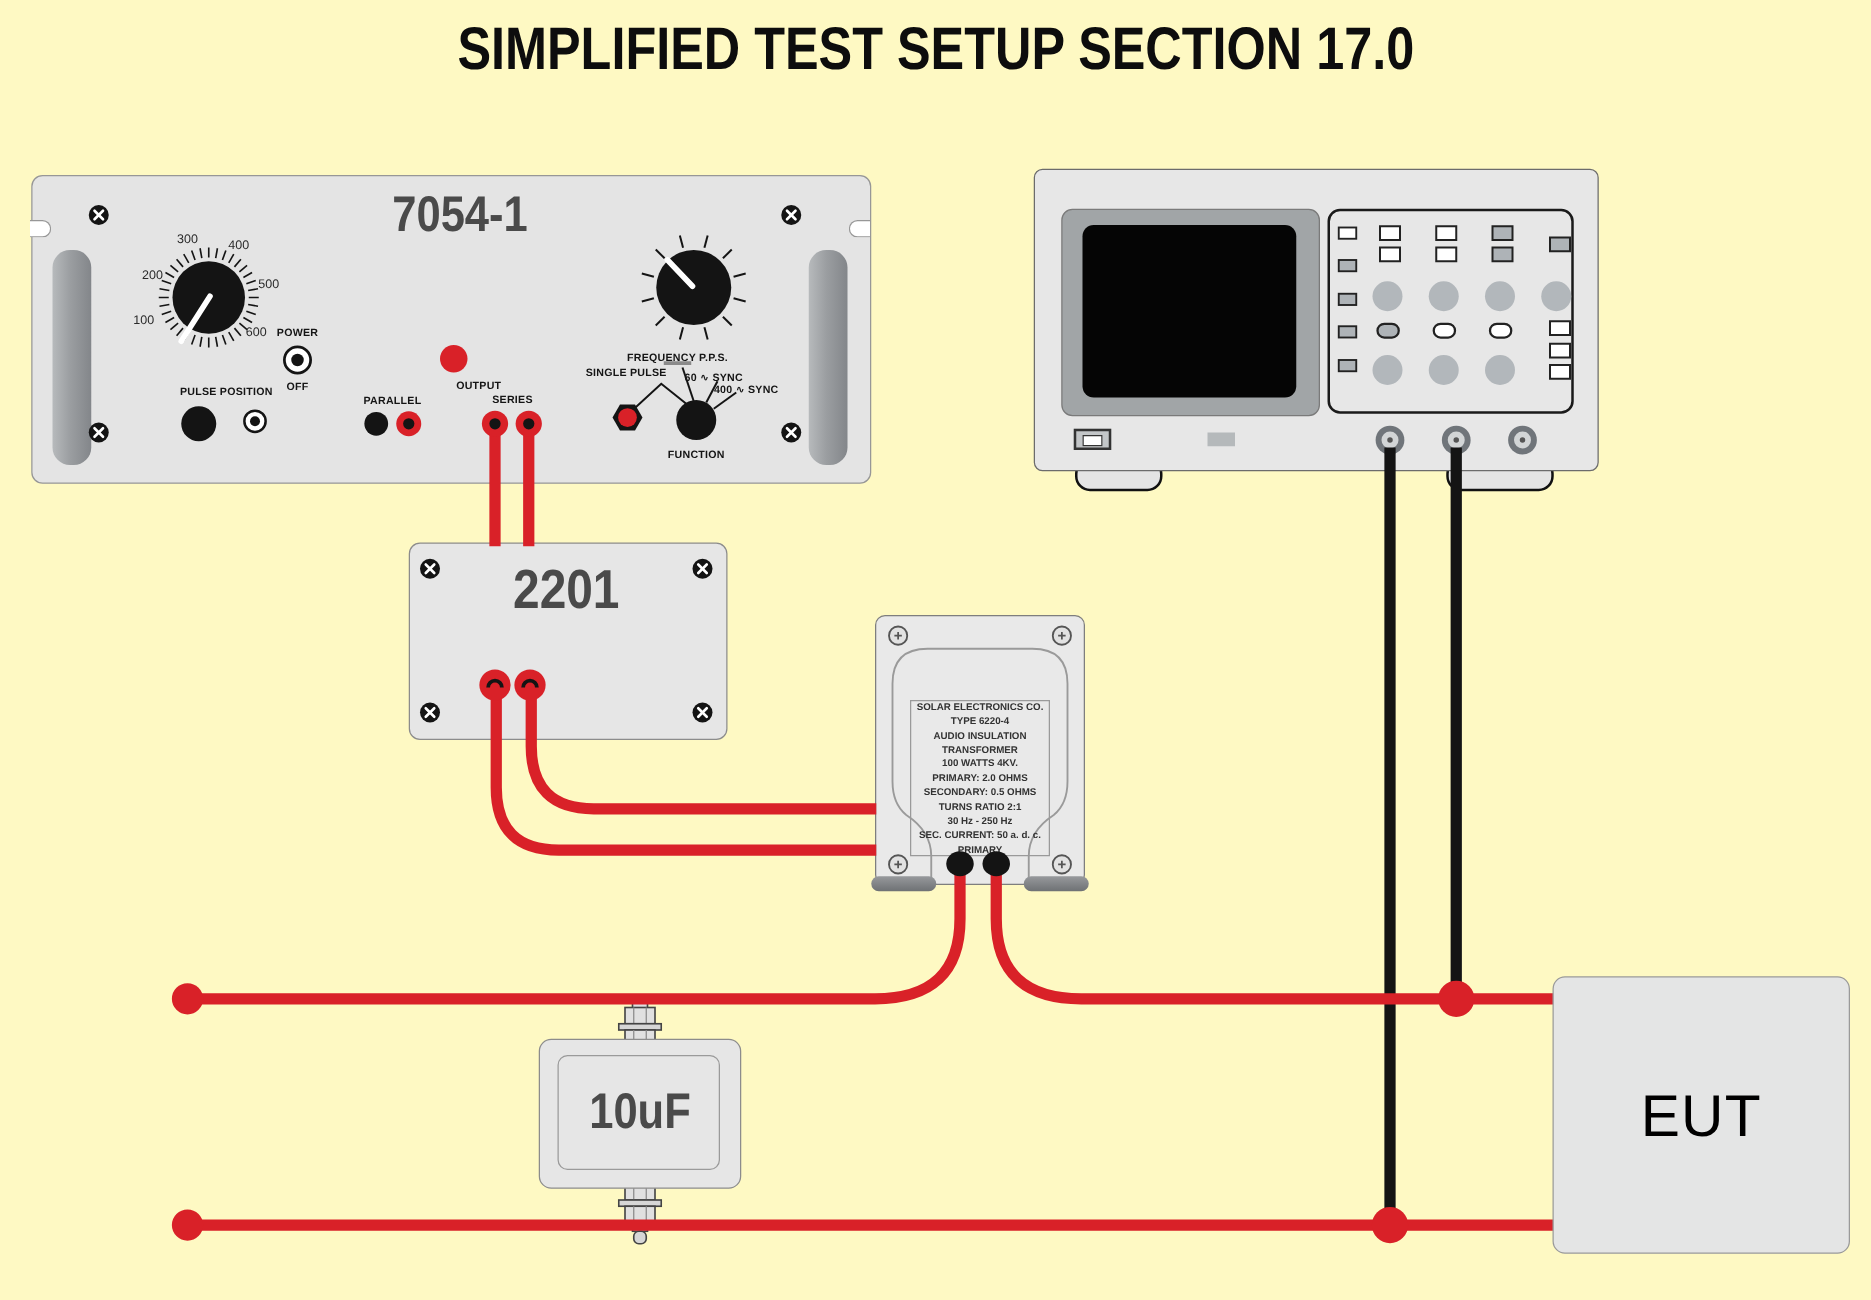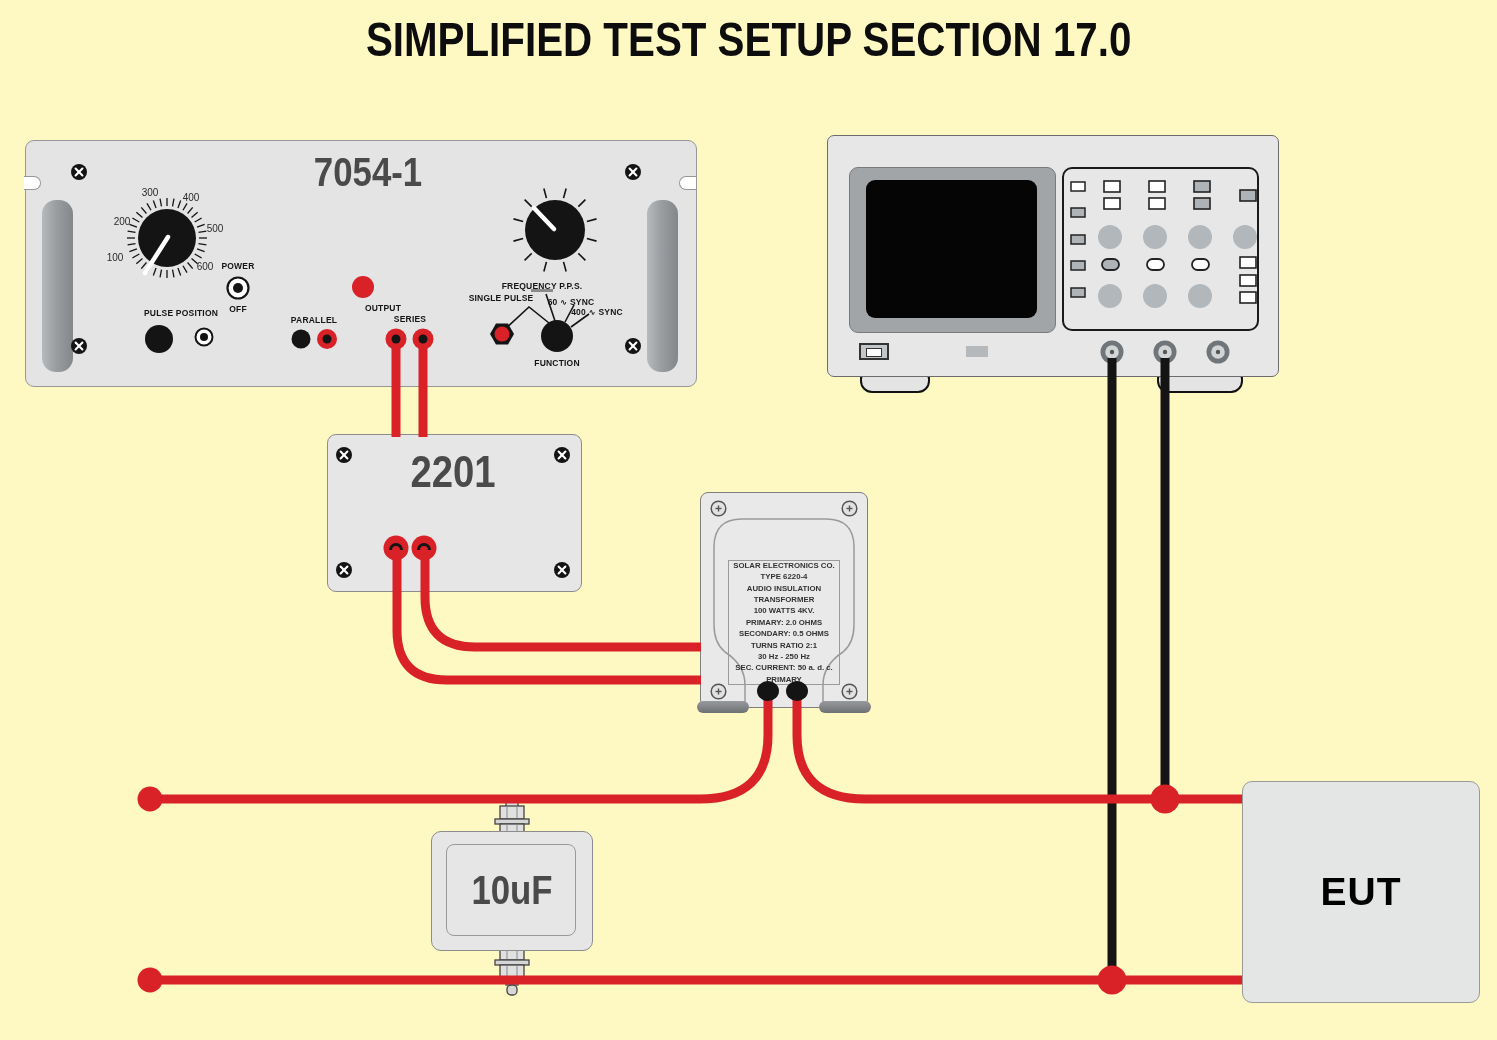--- a/index.html
+++ b/index.html
@@ -342,16 +342,16 @@
     <ellipse cx="797" cy="691" rx="11" ry="10" fill="#141414"></ellipse>
 
     <circle cx="150" cy="799" r="12.5" fill="#d92128"></circle>
     <circle cx="150" cy="980" r="12.5" fill="#d92128"></circle>
 
     <circle cx="1165" cy="799" r="14.5" fill="#d92128"></circle>
     <circle cx="1112" cy="980" r="14.5" fill="#d92128"></circle>
   </svg>
 
   <div class="abs" style="left:1242px;top:781px;width:238px;height:222px;background:#e4e5e5;border:1.6px solid #9a9a9a;border-radius:10px;box-sizing:border-box;display:flex;align-items:center;justify-content:center;">
-    <span style="font-size:39px;font-weight:700;color:#000;letter-spacing:1px;">EUT</span>
+    <span style="font-size:47px;font-weight:400;color:#000;letter-spacing:1px;">EUT</span>
   </div>
 
 </div>
 
 </body></html>

